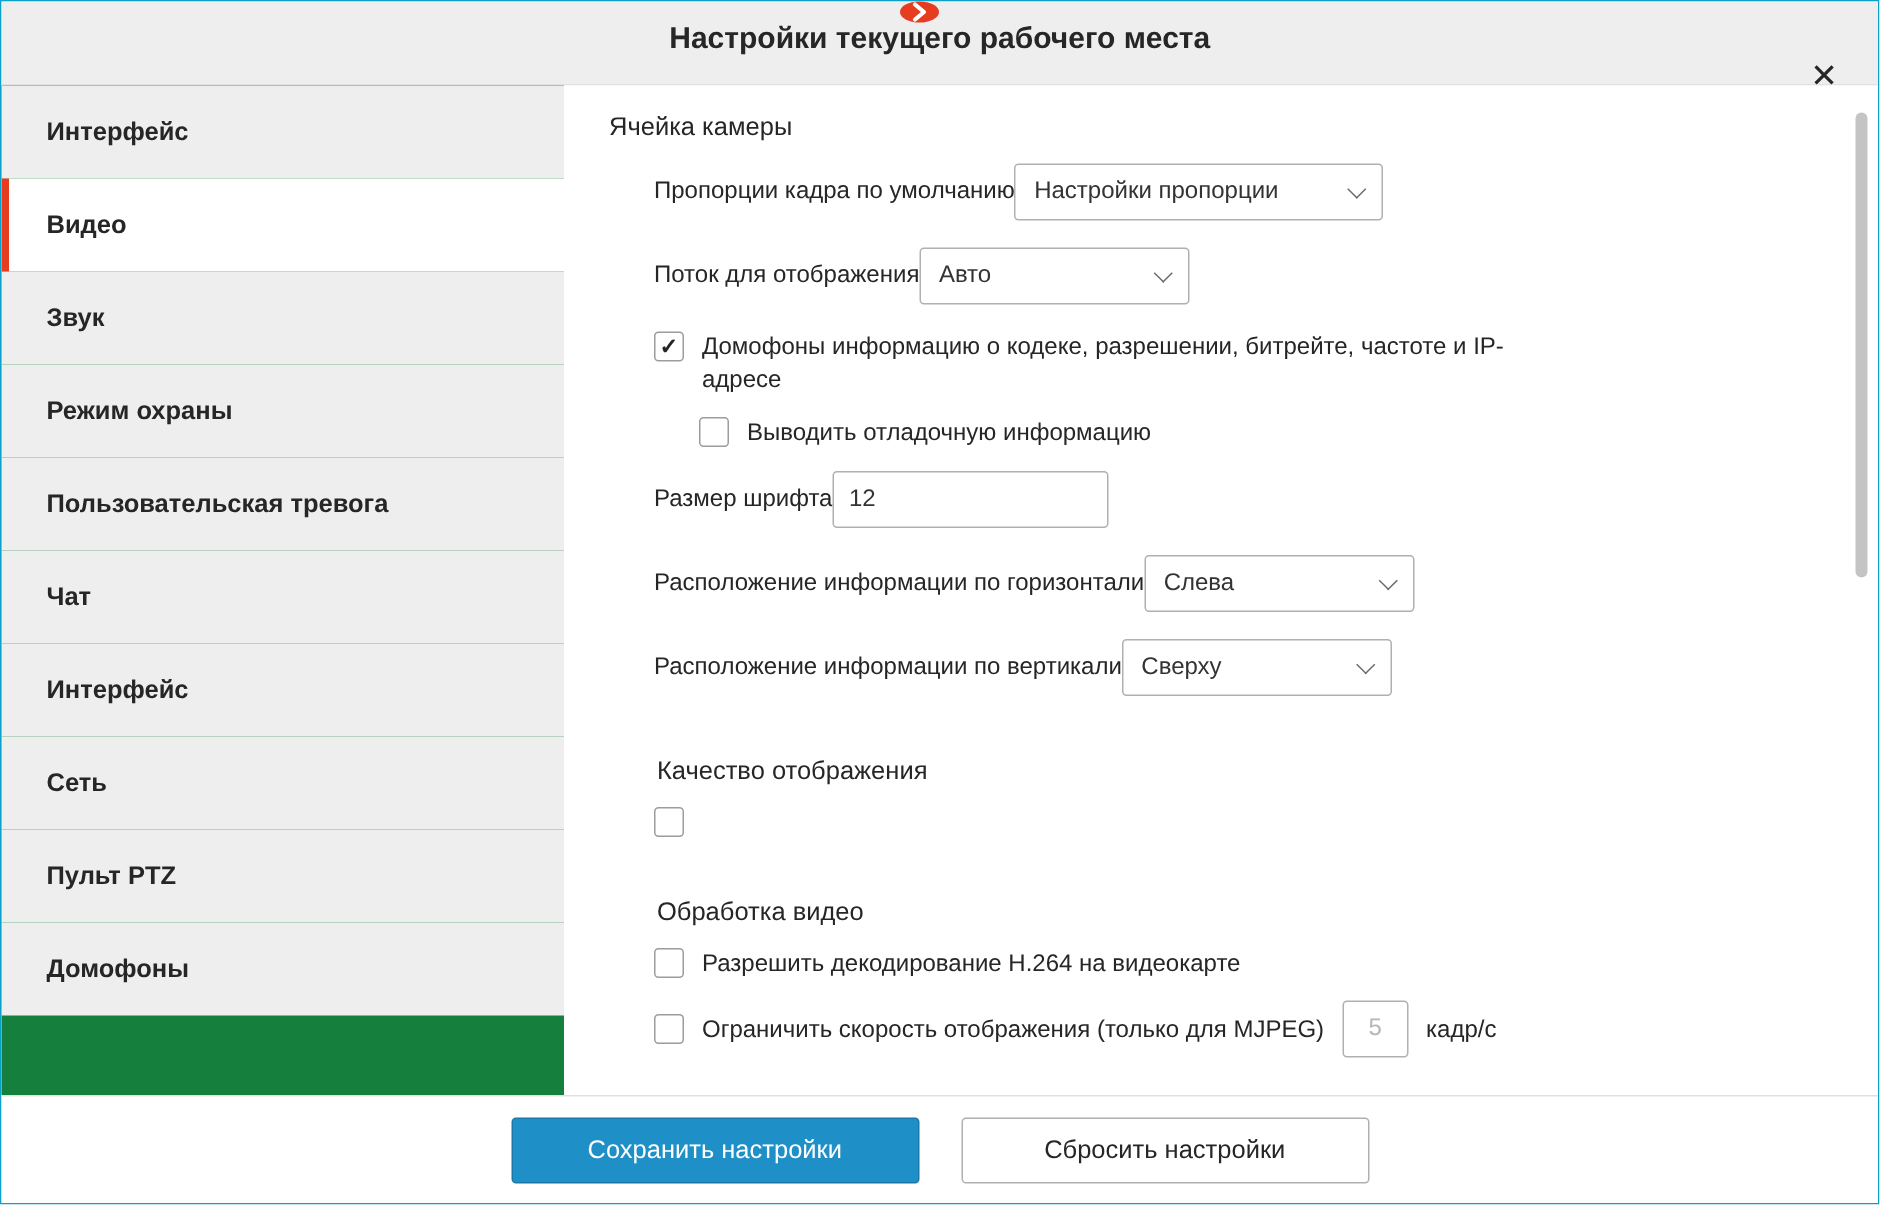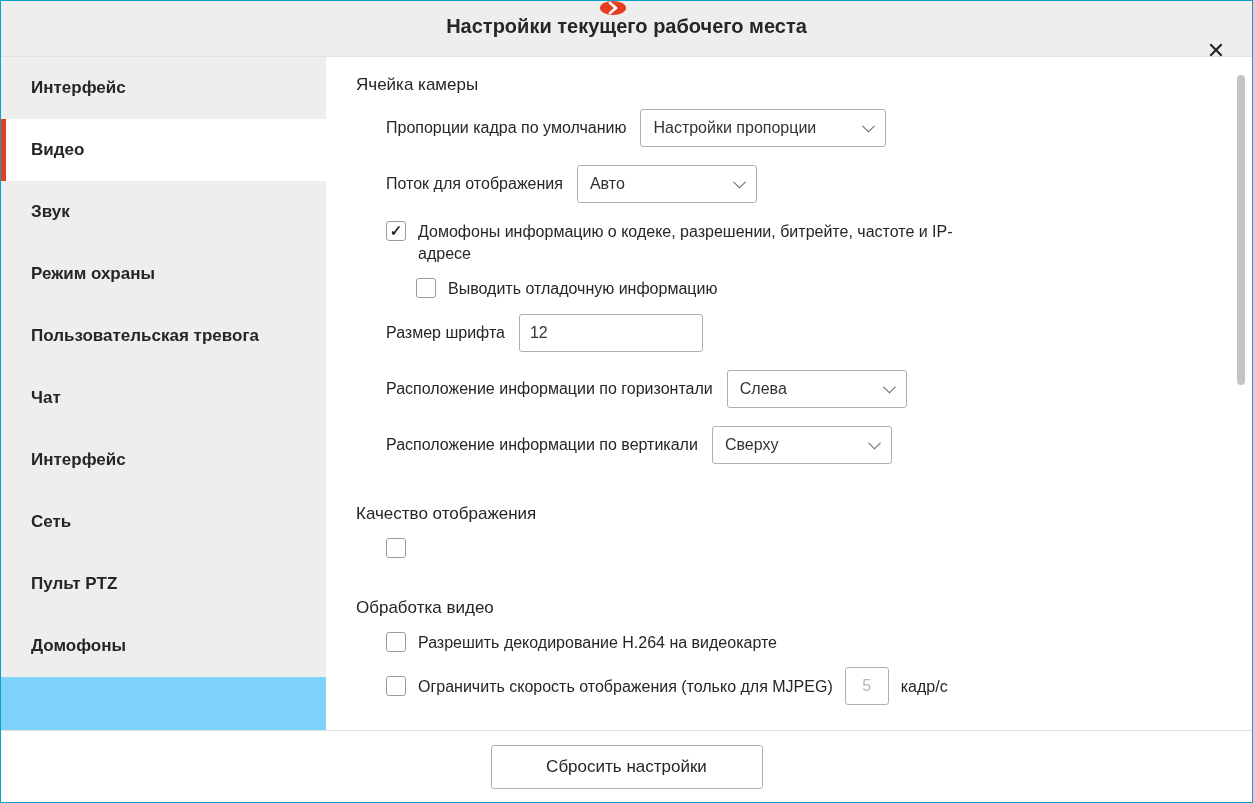--- a/index.html
+++ b/index.html
@@ -52,22 +52,22 @@
   }
   
   .body {
     flex: 1 1 auto;
     display: flex;
     min-height: 0;
     background: #fff;
   }
   
   .sidebar {
-    width: 325px;
-    background: #7dd3fc;
+    width: 375px;
+    background: #15803d;
     overflow-y: auto;
   }
   .sidebar-item {
     height: 62px;
     display:flex; align-items:center;
     padding-left: 30px;
     font-size: 17px;
     font-weight: 600;
     color: #262626;
     cursor: pointer;
@@ -118,28 +118,27 @@
     background: #c4c4c4;
     border-radius: 4px;
   }
 
   .section-title {
     font-size: 17px;
     font-weight: 400;
     margin: 0 0 14px 0;
     color: #262626;
   }
-  .section-title.next { margin-top: 40px; }
+  .section-title.next { margin-top: 40px; margin-left: 32px; }
   .inner { padding-left: 30px; }
 
   .row {
     display: flex;
     align-items: center;
     margin-bottom: 18px;
-    gap: 14px;
   }
 
   .label {
     font-size: 16px;
     color: #262626;
   }
 
   
   .chk {
     width: 20px; height: 20px;
@@ -360,16 +359,17 @@
 
       <div class="scroll-gutter">
         <div class="scroll-track">
           <div class="scroll-thumb"></div>
         </div>
       </div>
     </div>
   </div>
 
   <div class="footer">
+    <div class="btn primary">Сохранить настройки</div>
     <div class="btn secondary">Сбросить настройки</div>
   </div>
 
 </div>
 
 </body></html>

